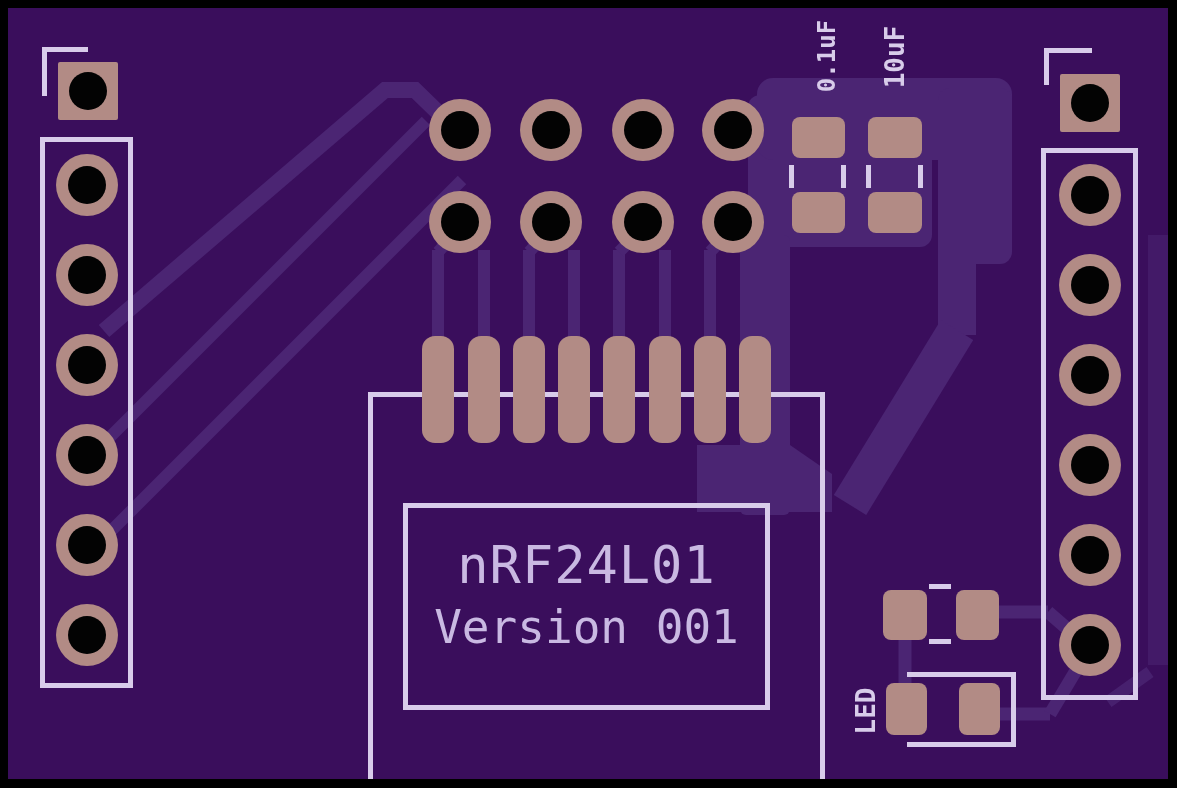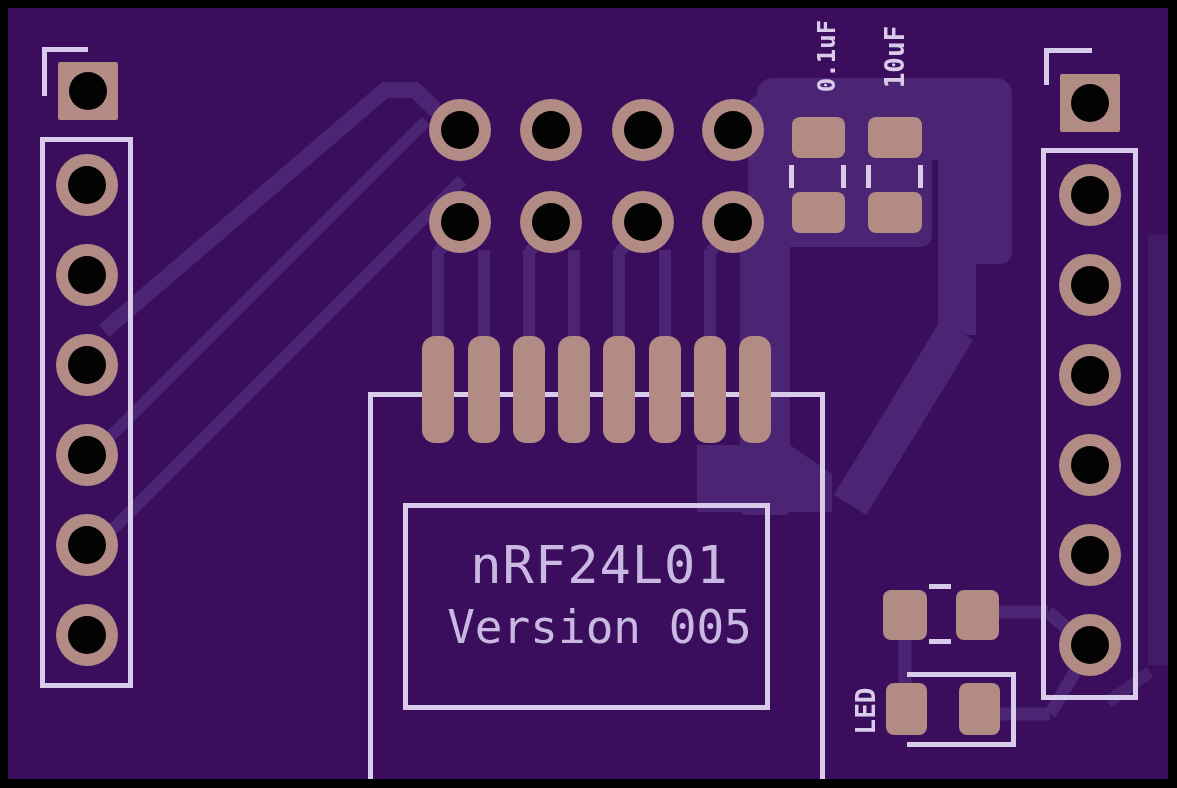--- a/index.html
+++ b/index.html
@@ -37,21 +37,21 @@
   
   .pad,.ring,.finger,.smd{position:absolute;background:var(--copper);}
   .ring{width:62px;height:62px;border-radius:50%;}
   .finger{width:32px;height:107px;border-radius:13px;}
   .smd{border-radius:8px;}
   .sq{border-radius:2px;}
   .hole{position:absolute;left:50%;top:50%;transform:translate(-50%,-50%);
         width:38px;height:38px;border-radius:50%;background:var(--hole);}
 
   
-  .stxt{position:absolute;color:var(--silk-text);margin-left:13px;}
+  .stxt{position:absolute;color:var(--silk-text);}
   .module-title{left:403px;top:535px;width:367px;text-align:center;font-size:52px;letter-spacing:1px;}
   .module-version{left:403px;top:600px;width:367px;text-align:center;font-size:46px;}
   .res-label{left:879px;top:508px;width:125px;text-align:center;font-size:54px;font-weight:bold;color:var(--silk-text);}
   .vlabel{position:absolute;transform:translate(-50%,-50%) rotate(-90deg);white-space:nowrap;
           font-weight:bold;color:var(--silk);}
 </style>
 </head>
 <body>
 
 <div class="stage">
@@ -189,21 +189,21 @@
       <div class="smd" style="left: 868px; top: 117px; width: 54px; height: 41px;"></div>
       <div class="smd" style="left: 868px; top: 192px; width: 54px; height: 41px;"></div>
       <div class="smd" style="left: 883px; top: 590px; width: 44px; height: 50px;"></div>
       <div class="smd" style="left: 956px; top: 590px; width: 43px; height: 50px;"></div>
       <div class="smd" style="left: 886px; top: 683px; width: 41px; height: 52px;"></div>
       <div class="smd" style="left: 959px; top: 683px; width: 41px; height: 52px;"></div>
     </div>
 
   <div id="label-layer" class="layer">
     <div class="stxt module-title">nRF24L01</div>
-    <div class="stxt module-version">Version 005</div>
+    <div class="stxt module-version">Version 001</div>
     <div class="vlabel" style="left:827px;top:56px;font-size:24px;">0.1uF</div>
     <div class="vlabel" style="left:895px;top:57px;font-size:26px;">10uF</div>
     <div class="vlabel" style="left:866px;top:711px;font-size:26px;">LED</div>
   </div>
 
   <div class="edge" style="left:0;top:0;width:1177px;height:8px;"></div>
   <div class="edge" style="left:0;top:779px;width:1177px;height:9px;"></div>
   <div class="edge" style="left:0;top:0;width:8px;height:788px;"></div>
   <div class="edge" style="left:1168px;top:0;width:9px;height:788px;"></div>
 </div>

